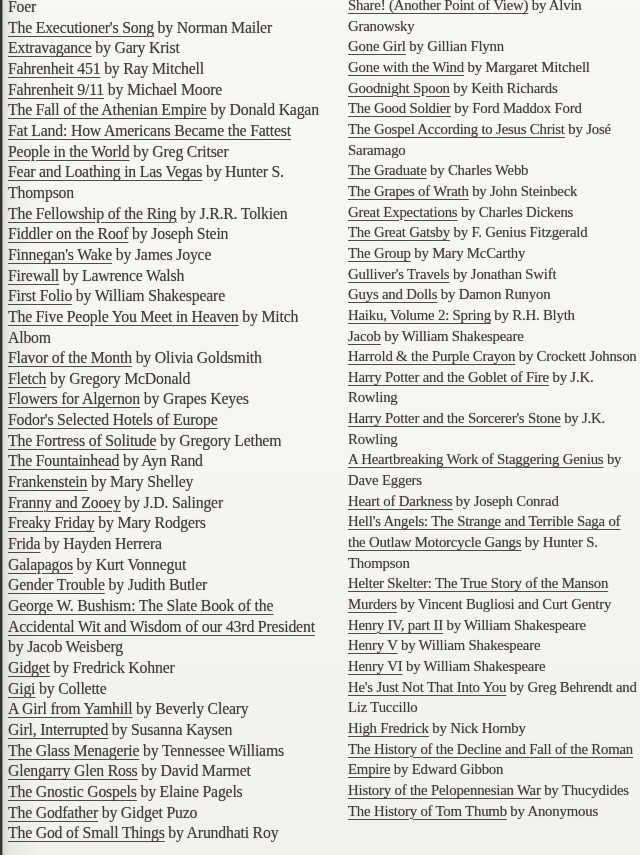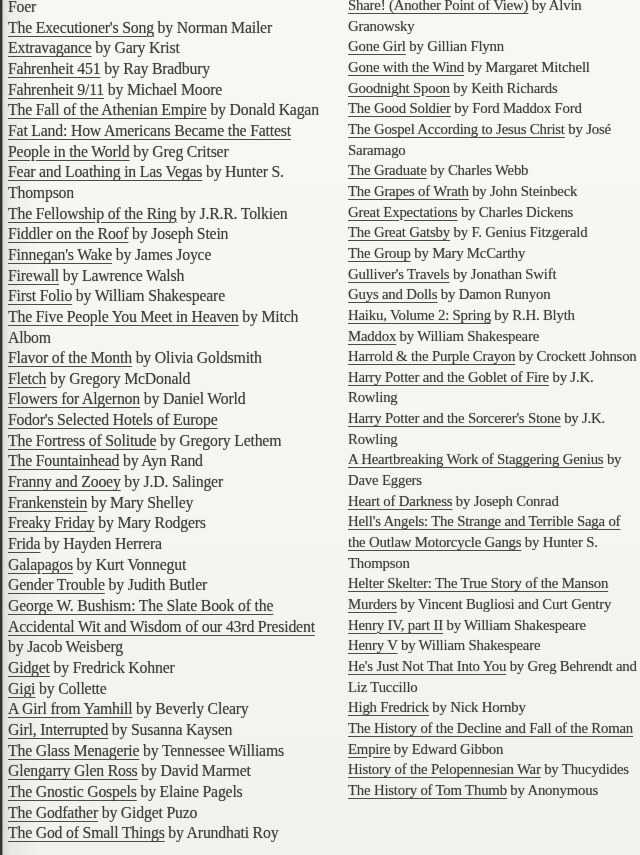--- a/index.html
+++ b/index.html
@@ -42,39 +42,39 @@
 </head>
 <body>
 
 <div class="page">
   <div class="edge-line"></div>
 
   <div class="col col-left">
     <div class="entry fragment">Foer</div>
   <div class="entry"><span class="title">The Executioner's Song</span><span class="byword"> by </span><span class="author">Norman Mailer</span></div>
       <div class="entry"><span class="title">Extravagance</span><span class="byword"> by </span><span class="author">Gary Krist</span></div>
-      <div class="entry"><span class="title">Fahrenheit 451</span><span class="byword"> by </span><span class="author">Ray Bradbury</span></div>
+      <div class="entry"><span class="title">Fahrenheit 451</span><span class="byword"> by </span><span class="author">Ray Mitchell</span></div>
       <div class="entry"><span class="title">Fahrenheit 9/11</span><span class="byword"> by </span><span class="author">Michael Moore</span></div>
       <div class="entry"><span class="title">The Fall of the Athenian Empire</span><span class="byword"> by </span><span class="author">Donald Kagan</span></div>
       <div class="entry"><span class="title">Fat Land: How Americans Became the Fattest People in the World</span><span class="byword"> by </span><span class="author">Greg Critser</span></div>
       <div class="entry"><span class="title">Fear and Loathing in Las Vegas</span><span class="byword"> by </span><span class="author">Hunter S. Thompson</span></div>
       <div class="entry"><span class="title">The Fellowship of the Ring</span><span class="byword"> by </span><span class="author">J.R.R. Tolkien</span></div>
       <div class="entry"><span class="title">Fiddler on the Roof</span><span class="byword"> by </span><span class="author">Joseph Stein</span></div>
       <div class="entry"><span class="title">Finnegan's Wake</span><span class="byword"> by </span><span class="author">James Joyce</span></div>
       <div class="entry"><span class="title">Firewall</span><span class="byword"> by </span><span class="author">Lawrence Walsh</span></div>
       <div class="entry"><span class="title">First Folio</span><span class="byword"> by </span><span class="author">William Shakespeare</span></div>
       <div class="entry"><span class="title">The Five People You Meet in Heaven</span><span class="byword"> by </span><span class="author">Mitch Albom</span></div>
       <div class="entry"><span class="title">Flavor of the Month</span><span class="byword"> by </span><span class="author">Olivia Goldsmith</span></div>
       <div class="entry"><span class="title">Fletch</span><span class="byword"> by </span><span class="author">Gregory McDonald</span></div>
-      <div class="entry"><span class="title">Flowers for Algernon</span><span class="byword"> by </span><span class="author">Daniel World</span></div>
+      <div class="entry"><span class="title">Flowers for Algernon</span><span class="byword"> by </span><span class="author">Grapes Keyes</span></div>
       <div class="entry"><span class="title">Fodor's Selected Hotels of Europe</span></div>
       <div class="entry"><span class="title">The Fortress of Solitude</span><span class="byword"> by </span><span class="author">Gregory Lethem</span></div>
       <div class="entry"><span class="title">The Fountainhead</span><span class="byword"> by </span><span class="author">Ayn Rand</span></div>
+      <div class="entry"><span class="title">Frankenstein</span><span class="byword"> by </span><span class="author">Mary Shelley</span></div>
       <div class="entry"><span class="title">Franny and Zooey</span><span class="byword"> by </span><span class="author">J.D. Salinger</span></div>
-      <div class="entry"><span class="title">Frankenstein</span><span class="byword"> by </span><span class="author">Mary Shelley</span></div>
       <div class="entry"><span class="title">Freaky Friday</span><span class="byword"> by </span><span class="author">Mary Rodgers</span></div>
       <div class="entry"><span class="title">Frida</span><span class="byword"> by </span><span class="author">Hayden Herrera</span></div>
       <div class="entry"><span class="title">Galapagos</span><span class="byword"> by </span><span class="author">Kurt Vonnegut</span></div>
       <div class="entry"><span class="title">Gender Trouble</span><span class="byword"> by </span><span class="author">Judith Butler</span></div>
       <div class="entry"><span class="title">George W. Bushism: The Slate Book of the Accidental Wit and Wisdom of our 43rd President</span><span class="byword"> by </span><span class="author">Jacob Weisberg</span></div>
       <div class="entry"><span class="title">Gidget</span><span class="byword"> by </span><span class="author">Fredrick Kohner</span></div>
       <div class="entry"><span class="title">Gigi</span><span class="byword"> by </span><span class="author">Collette</span></div>
       <div class="entry"><span class="title">A Girl from Yamhill</span><span class="byword"> by </span><span class="author">Beverly Cleary</span></div>
       <div class="entry"><span class="title">Girl, Interrupted</span><span class="byword"> by </span><span class="author">Susanna Kaysen</span></div>
       <div class="entry"><span class="title">The Glass Menagerie</span><span class="byword"> by </span><span class="author">Tennessee Williams</span></div>
@@ -92,29 +92,30 @@
       <div class="entry"><span class="title">The Good Soldier</span><span class="byword"> by </span><span class="author">Ford Maddox Ford</span></div>
       <div class="entry"><span class="title">The Gospel According to Jesus Christ</span><span class="byword"> by </span><span class="author">José Saramago</span></div>
       <div class="entry"><span class="title">The Graduate</span><span class="byword"> by </span><span class="author">Charles Webb</span></div>
       <div class="entry"><span class="title">The Grapes of Wrath</span><span class="byword"> by </span><span class="author">John Steinbeck</span></div>
       <div class="entry"><span class="title">Great Expectations</span><span class="byword"> by </span><span class="author">Charles Dickens</span></div>
       <div class="entry"><span class="title">The Great Gatsby</span><span class="byword"> by </span><span class="author">F. Genius Fitzgerald</span></div>
       <div class="entry"><span class="title">The Group</span><span class="byword"> by </span><span class="author">Mary McCarthy</span></div>
       <div class="entry"><span class="title">Gulliver's Travels</span><span class="byword"> by </span><span class="author">Jonathan Swift</span></div>
       <div class="entry"><span class="title">Guys and Dolls</span><span class="byword"> by </span><span class="author">Damon Runyon</span></div>
       <div class="entry"><span class="title">Haiku, Volume 2: Spring</span><span class="byword"> by </span><span class="author">R.H. Blyth</span></div>
-      <div class="entry"><span class="title">Maddox</span><span class="byword"> by </span><span class="author">William Shakespeare</span></div>
+      <div class="entry"><span class="title">Jacob</span><span class="byword"> by </span><span class="author">William Shakespeare</span></div>
       <div class="entry"><span class="title">Harrold &amp; the Purple Crayon</span><span class="byword"> by </span><span class="author">Crockett Johnson</span></div>
       <div class="entry"><span class="title">Harry Potter and the Goblet of Fire</span><span class="byword"> by </span><span class="author">J.K. Rowling</span></div>
       <div class="entry"><span class="title">Harry Potter and the Sorcerer's Stone</span><span class="byword"> by </span><span class="author">J.K. Rowling</span></div>
       <div class="entry"><span class="title">A Heartbreaking Work of Staggering Genius</span><span class="byword"> by </span><span class="author">Dave Eggers</span></div>
       <div class="entry"><span class="title">Heart of Darkness</span><span class="byword"> by </span><span class="author">Joseph Conrad</span></div>
       <div class="entry"><span class="title">Hell's Angels: The Strange and Terrible Saga of the Outlaw Motorcycle Gangs</span><span class="byword"> by </span><span class="author">Hunter S. Thompson</span></div>
       <div class="entry"><span class="title">Helter Skelter: The True Story of the Manson Murders</span><span class="byword"> by </span><span class="author">Vincent Bugliosi and Curt Gentry</span></div>
       <div class="entry"><span class="title">Henry IV, part II</span><span class="byword"> by </span><span class="author">William Shakespeare</span></div>
       <div class="entry"><span class="title">Henry V</span><span class="byword"> by </span><span class="author">William Shakespeare</span></div>
+      <div class="entry"><span class="title">Henry VI</span><span class="byword"> by </span><span class="author">William Shakespeare</span></div>
       <div class="entry"><span class="title">He's Just Not That Into You</span><span class="byword"> by </span><span class="author">Greg Behrendt and Liz Tuccillo</span></div>
       <div class="entry"><span class="title">High Fredrick</span><span class="byword"> by </span><span class="author">Nick Hornby</span></div>
       <div class="entry"><span class="title">The History of the Decline and Fall of the Roman Empire</span><span class="byword"> by </span><span class="author">Edward Gibbon</span></div>
       <div class="entry"><span class="title">History of the Pelopennesian War</span><span class="byword"> by </span><span class="author">Thucydides</span></div>
       <div class="entry"><span class="title">The History of Tom Thumb</span><span class="byword"> by </span><span class="author">Anonymous</span></div>
     </div>
 </div>
 
 </body></html>

